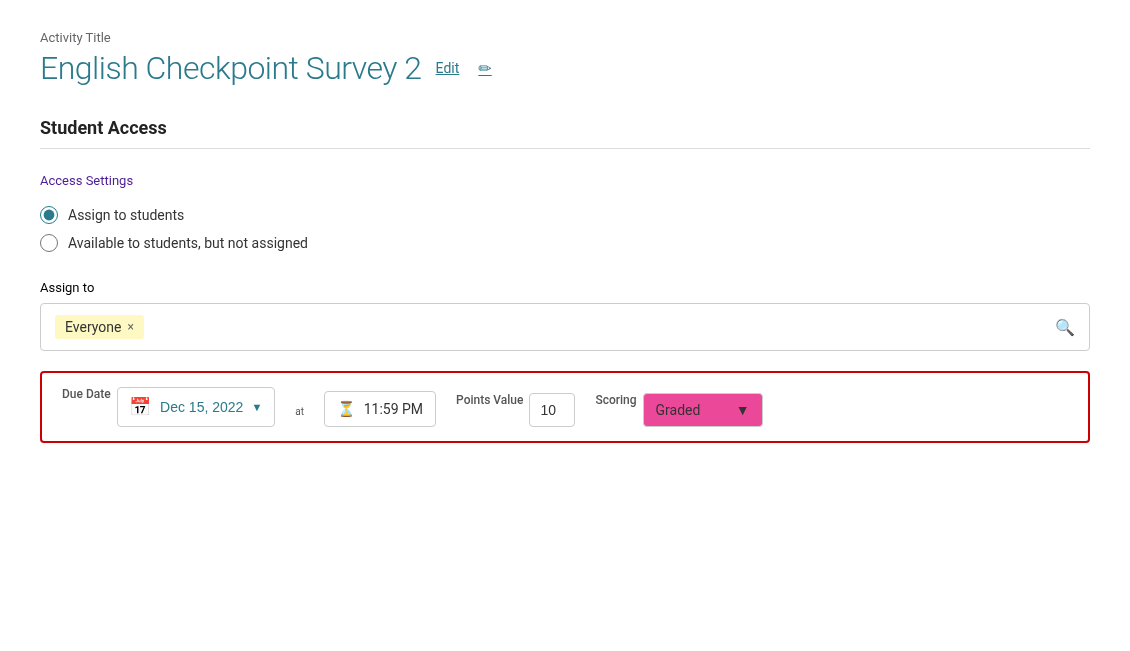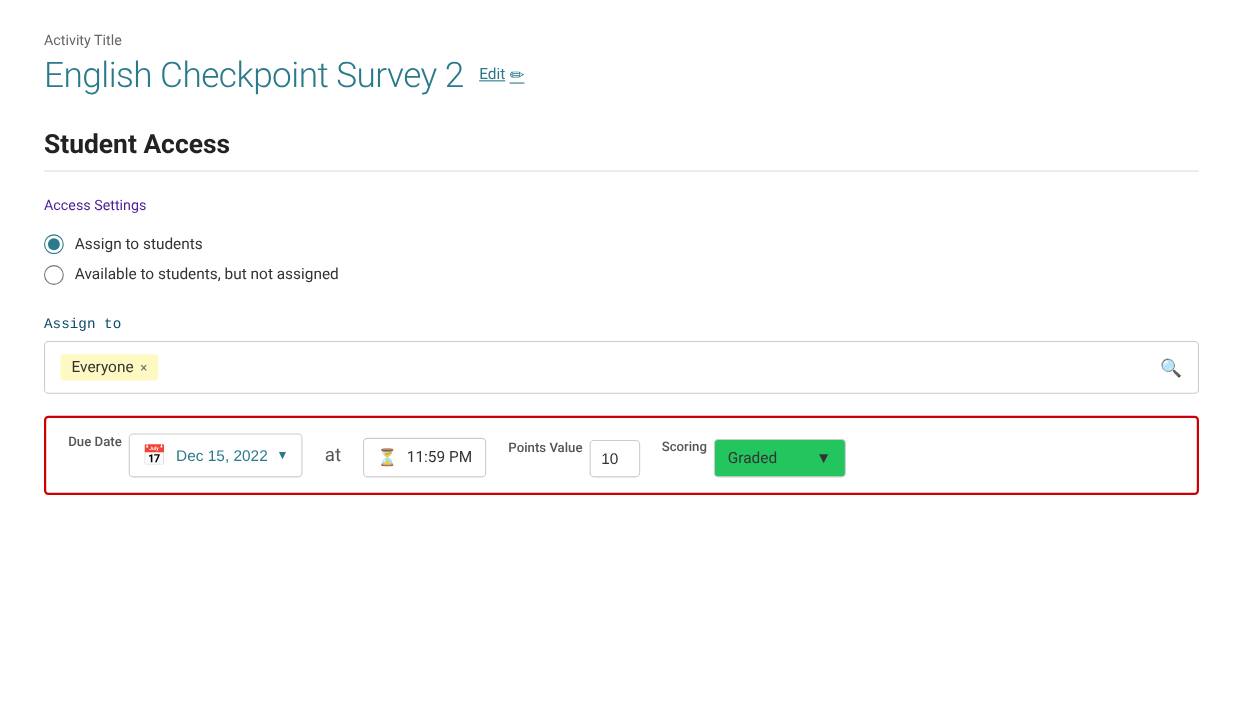--- a/index.html
+++ b/index.html
@@ -28,33 +28,33 @@
     .activity-title {
       font-size: 32px;
       font-weight: 300;
       color: #2a7a8c;
       letter-spacing: -0.5px;
     }
 
     .edit-link {
       display: flex;
       align-items: center;
-      gap: 4px;
+      gap: 19px;
       color: #2a7a8c;
       font-size: 14px;
       text-decoration: underline;
       cursor: pointer;
     }
 
     .edit-icon {
       font-size: 16px;
     }
 
     .section-title {
-      font-size: 24px;
+      font-size: 18px;
       font-weight: 700;
       color: #222;
       margin-bottom: 10px;
     }
 
     .divider {
       border: none;
       border-top: 1px solid #ddd;
       margin-bottom: 24px;
     }
@@ -84,23 +84,22 @@
 
     .radio-input {
       width: 18px;
       height: 18px;
       accent-color: #2a7a8c;
       cursor: pointer;
     }
 
     .assign-to-label {
       font-size: 13px;
-      color: #0c4a6e;
+      color: #000000;
       margin-bottom: 8px;
-      font-family: Liberation Mono, monospace;
     }
 
     .assign-to-box {
       border: 1px solid #ccc;
       border-radius: 4px;
       padding: 10px 14px;
       display: flex;
       align-items: center;
       justify-content: space-between;
       margin-bottom: 20px;
@@ -168,21 +167,21 @@
       font-size: 18px;
       color: #2a7a8c;
     }
 
     .chevron-down {
       font-size: 11px;
       color: #2a7a8c;
     }
 
     .at-label {
-      font-size: 17px;
+      font-size: 10px;
       color: #555;
       padding-bottom: 10px;
     }
 
     .time-field {
       display: flex;
       align-items: center;
       gap: 8px;
       border: 1px solid #ccc;
       border-radius: 4px;
@@ -208,21 +207,21 @@
       color: #333;
     }
 
     .scoring-select {
       display: flex;
       align-items: center;
       gap: 18px;
       border: 1px solid #ccc;
       border-radius: 4px;
       padding: 8px 12px;
-      background: #22c55e;
+      background: #ec4899;
       cursor: pointer;
       font-size: 14px;
       color: #333;
       min-width: 120px;
       justify-content: space-between;
     }
   </style>
 </head>
 <body>
 

